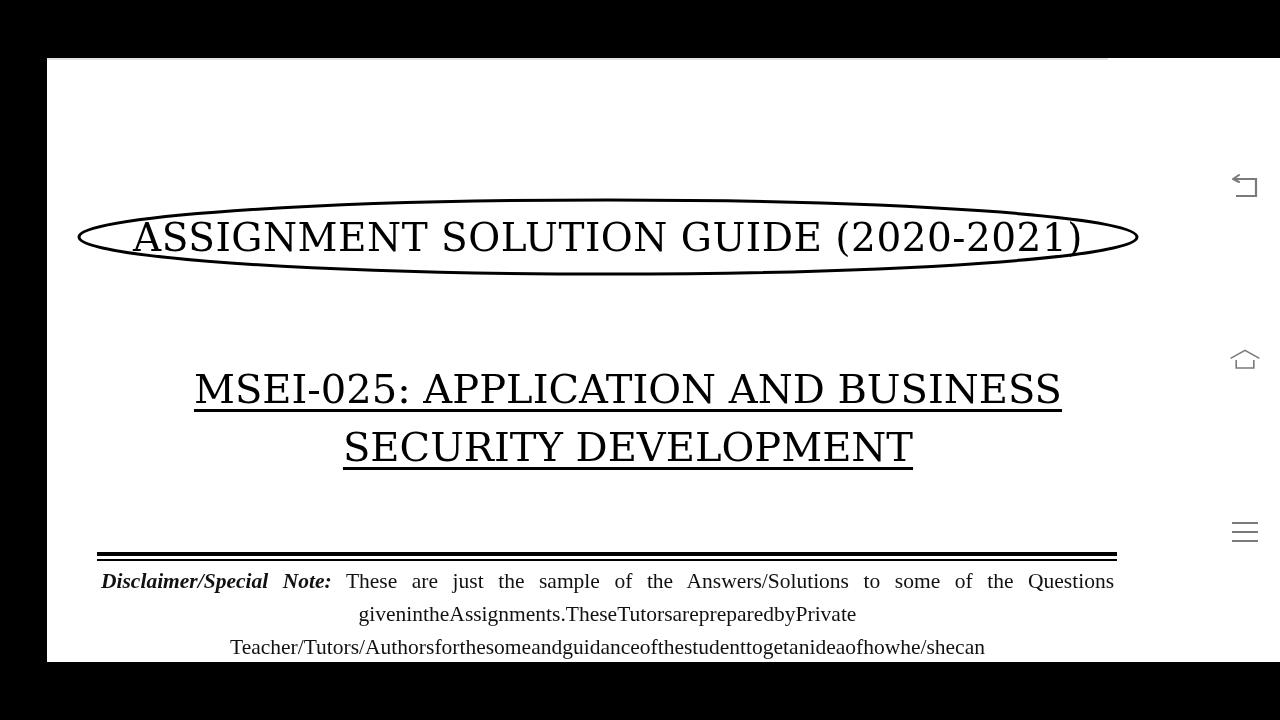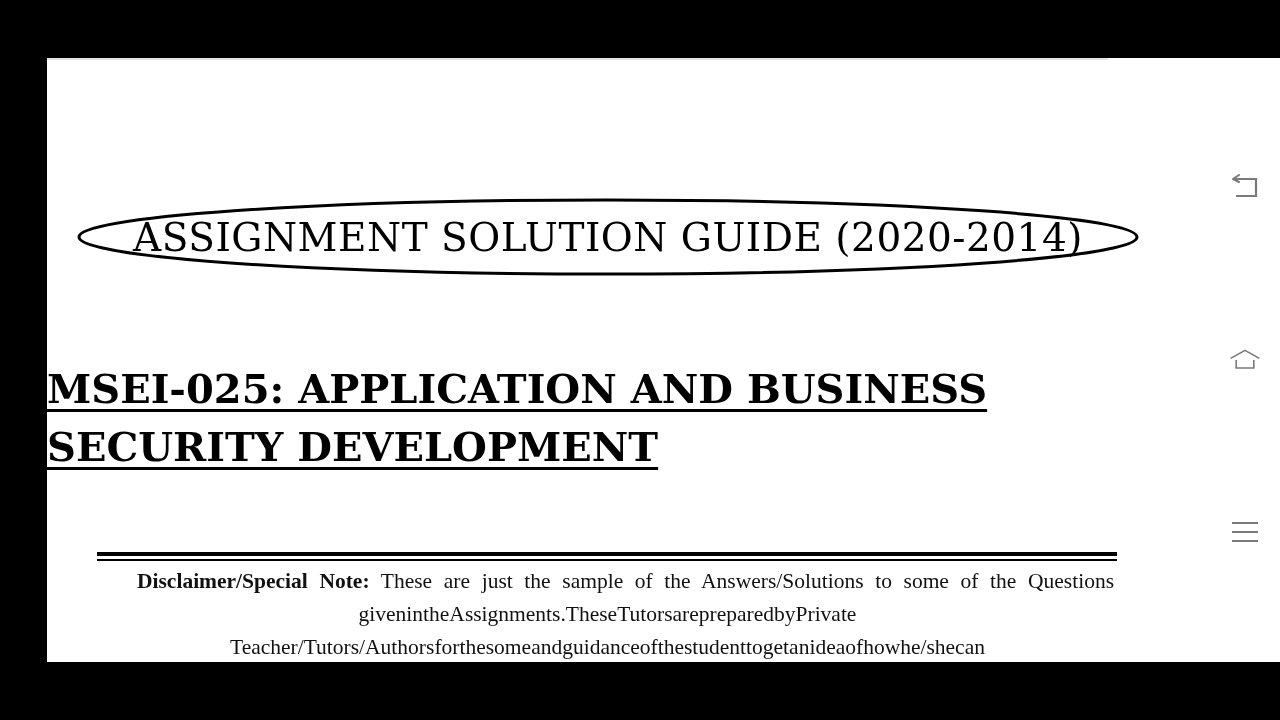--- a/index.html
+++ b/index.html
@@ -81,25 +81,27 @@
       color: #000000;
       white-space: nowrap;
     }
 
     
     .course-heading {
       position: absolute;
       left: 0;
       top: 302px;
       width: 1120px;
+      text-align: center;
       font-family: "DejaVu Serif", "Liberation Serif", serif;
-      font-weight: bold;
+      font-weight: normal;
       font-size: 40px;
       line-height: 58px;
       color: #000000;
+      padding-left: 21px;
     }
     .course-heading span {
       text-decoration: underline;
       text-decoration-thickness: 3px;
       text-underline-offset: 6px;
     }
 
     
     .rule-thick {
       position: absolute;
@@ -132,37 +134,37 @@
       display: block;
       text-align: justify;
       text-align-last: justify;
       white-space: nowrap;
     }
     .disclaimer .line-flex {
       display: flex;
       justify-content: center;
     }
     .disclaimer b {
+      font-style: italic;
       font-weight: bold;
-      margin-left: 36px;
     }
   </style>
 </head>
 <body>
 
 <div class="screen">
 
   <div class="page">
     <div class="page-topline"></div>
 
     <div class="title-oval">
       <svg width="1062" height="78" viewBox="0 0 1062 78">
         <ellipse cx="531" cy="39" rx="529" ry="37" fill="none" stroke="#000" stroke-width="3"></ellipse>
       </svg>
-      <div class="title-text">ASSIGNMENT SOLUTION GUIDE (2020-2014)</div>
+      <div class="title-text">ASSIGNMENT SOLUTION GUIDE (2020-2021)</div>
     </div>
 
     <div class="course-heading">
       <span>MSEI-025: APPLICATION AND BUSINESS</span><br>
       <span>SECURITY DEVELOPMENT</span>
     </div>
 
     <div class="rule-thick"></div>
     <div class="rule-thin"></div>
 

